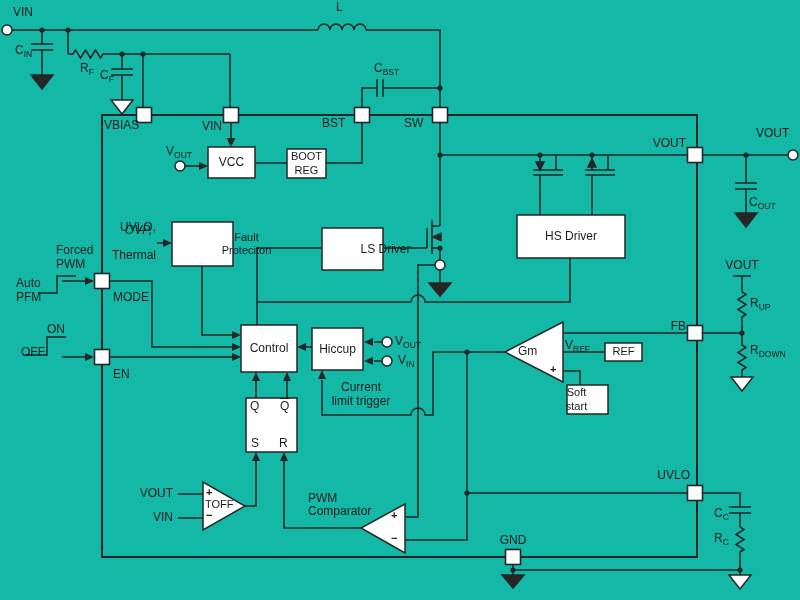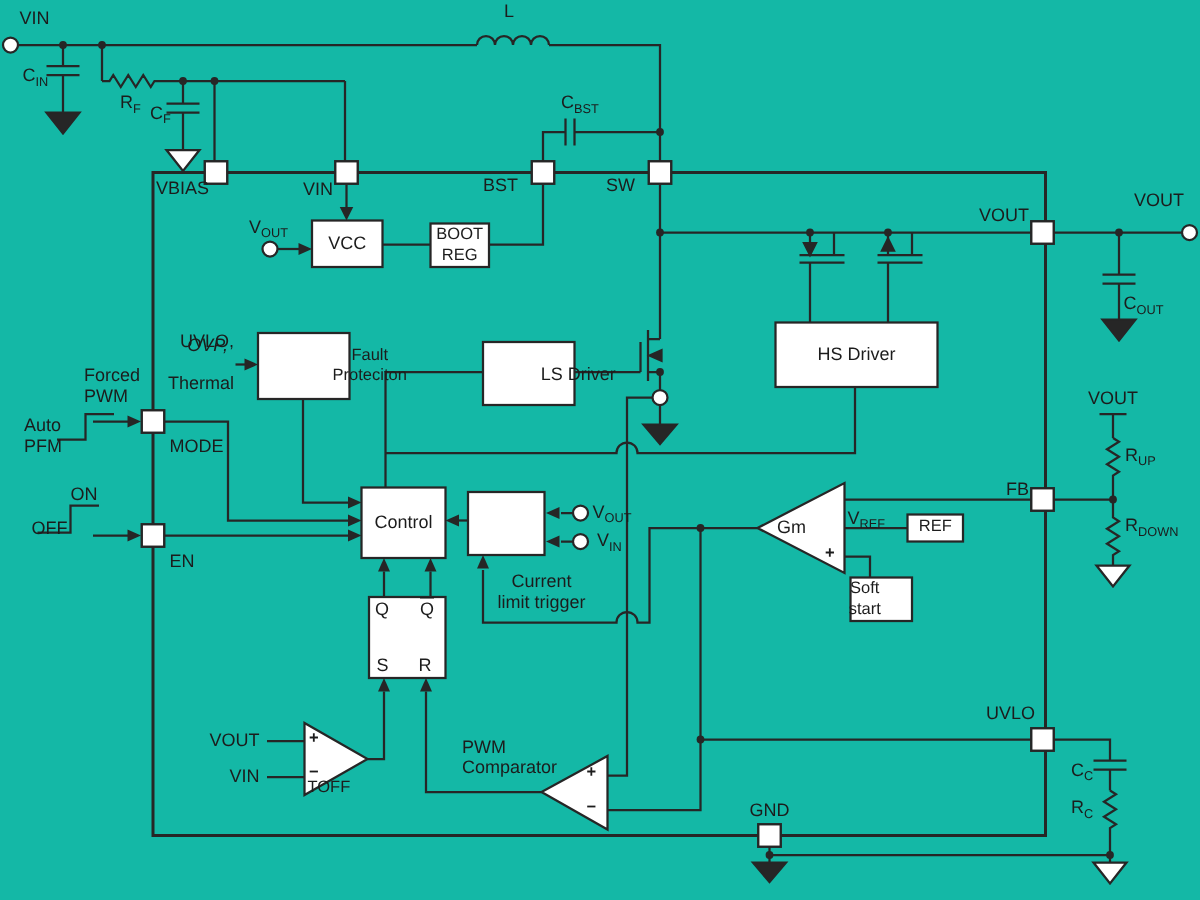--- a/index.html
+++ b/index.html
@@ -260,20 +260,21 @@
       <div>BOOT</div>
       <div>REG</div>
     </div>
 <div class="blk s11" style="left:172px;top:222px;width:61px;height:44px;padding-left:44px;">
       <div>Fault</div>
       <div>Proteciton</div>
     </div>
 <div class="blk" style="left:322px;top:228px;width:61px;height:42px;padding-left:33px;">LS Driver</div>
 <div class="blk" style="left:517px;top:215px;width:108px;height:43px;">HS Driver</div>
 <div class="blk" style="left:241px;top:325px;width:56px;height:47px;">Control</div>
+<div class="blk" style="left:312px;top:328px;width:51px;height:42px;">Hiccup</div>
 <div class="blk s11" style="left:605px;top:343px;width:37px;height:18px;">REF</div>
 <div class="blk s11" style="left:567px;top:385px;width:19px;height:29px;">
       <div>Soft</div>
       <div>start</div>
     </div>
 
 <div class="lbl" style="left:250px;top:400px;">Q</div>
 <div class="lbl overline" style="left:280px;top:400px;">Q</div>
 <div class="lbl" style="left:251px;top:437px;">S</div>
 <div class="lbl" style="left:279px;top:437px;">R</div>
@@ -283,21 +284,21 @@
 <div class="lbl c" style="left:330px;top:381px;width:62px;">Current</div>
 <div class="lbl c" style="left:322px;top:395px;width:78px;">limit trigger</div>
 
 <div class="lbl" style="left:518px;top:345px;">Gm</div>
 <div class="lbl" style="left:565px;top:339px;"><span>V</span><span class="sub">REF</span></div>
 <div class="lbl sign" style="left:550px;top:364px;">+</div>
 
 <div class="lbl r" style="left:138px;top:487px;width:35px;">VOUT</div>
 <div class="lbl r" style="left:138px;top:511px;width:35px;">VIN</div>
 <div class="lbl sign" style="left:206px;top:487px;">+</div>
-<div class="lbl" style="left:205px;top:499px;font-size:11px;margin-top:21px;">TOFF</div>
+<div class="lbl" style="left:205px;top:499px;font-size:11px;">TOFF</div>
 <div class="lbl sign" style="left:206px;top:510px;">−</div>
 
 <div class="lbl" style="left:308px;top:492px;">PWM</div>
 <div class="lbl" style="left:308px;top:505px;">Comparator</div>
 <div class="lbl sign" style="left:391px;top:510px;">+</div>
 <div class="lbl sign" style="left:391px;top:533px;">−</div>
 
 </div>
 
 </body></html>

